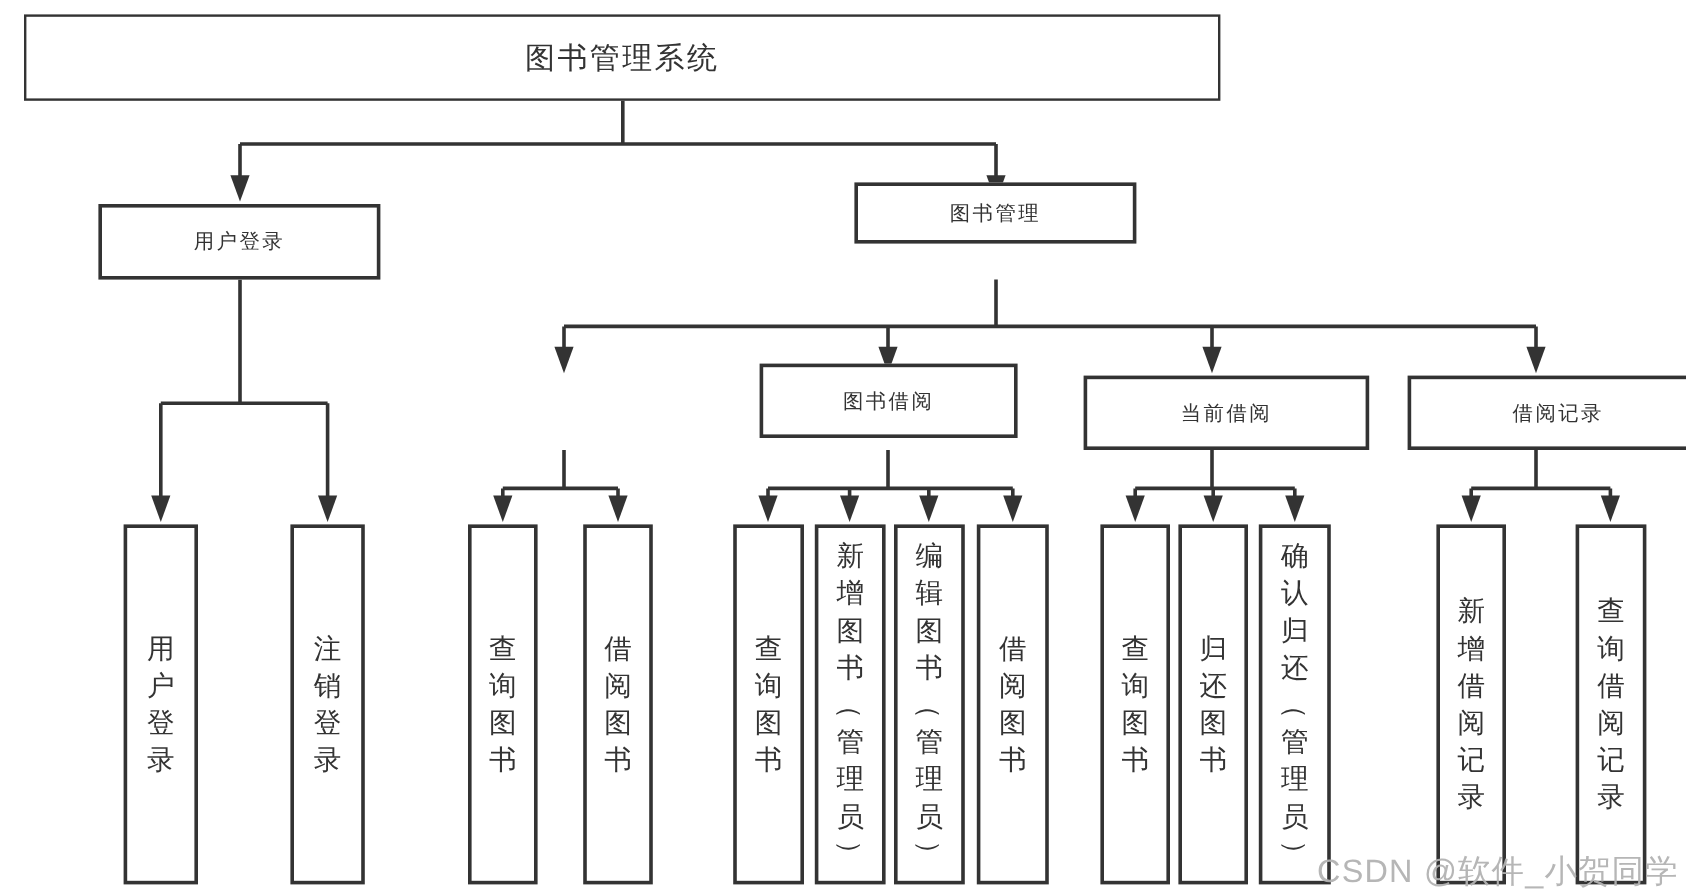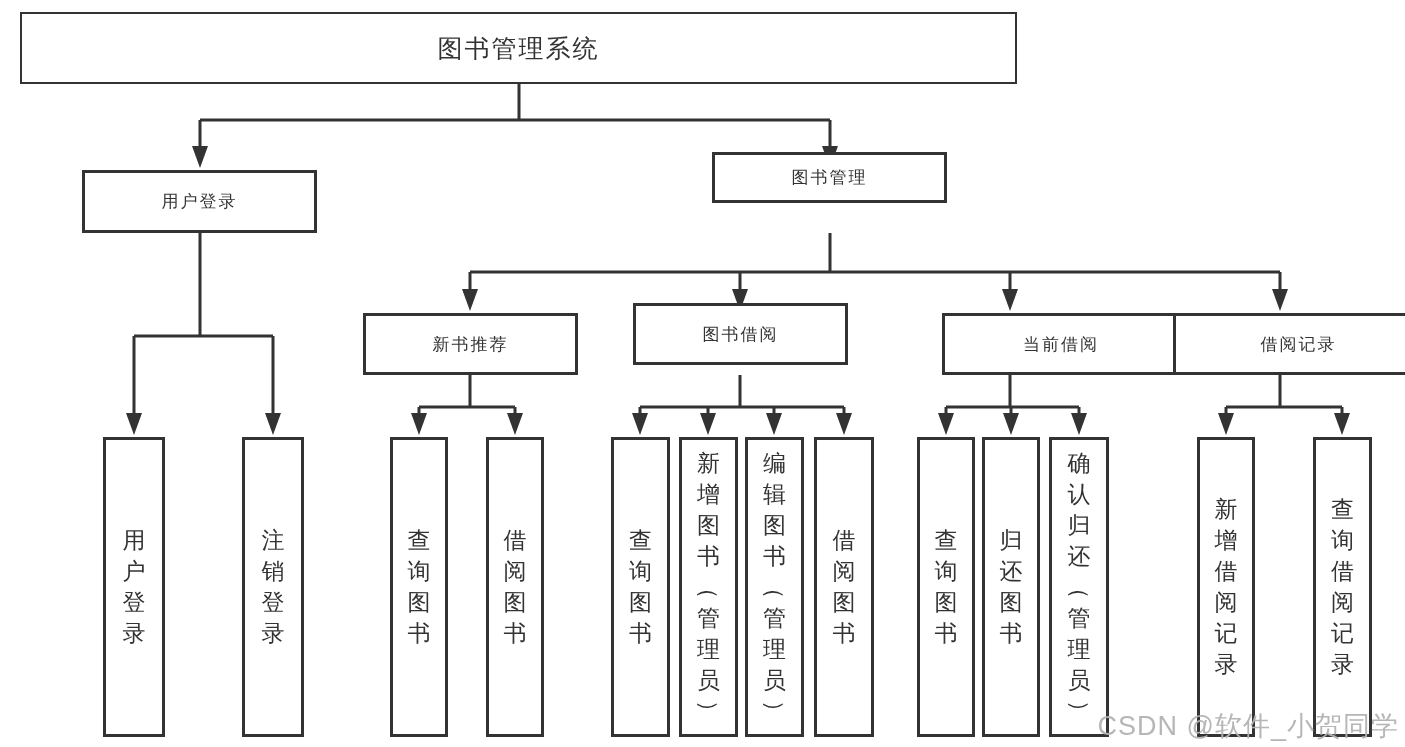--- a/index.html
+++ b/index.html
@@ -111,27 +111,24 @@
     <span class="hlabel">图书管理系统</span>
   </div>
 
   <div class="node" style="left:82px; top:170px; width:235px; height:63px">
     <span class="hlabel">用户登录</span>
   </div>
   <div class="node" style="left:712px; top:152px; width:235px; height:51px">
     <span class="hlabel">图书管理</span>
   </div>
 
-  <div class="node" style="left:363px; top:313px; width:215px; height:62px">
-    <span class="hlabel">新书推荐</span>
-  </div>
   <div class="node" style="left:633px; top:303px; width:215px; height:62px">
     <span class="hlabel">图书借阅</span>
   </div>
-  <div class="node" style="left:942px; top:313px; width:238px; height:62px">
+  <div class="node" style="left:903px; top:313px; width:238px; height:62px">
     <span class="hlabel">当前借阅</span>
   </div>
   <div class="node" style="left:1173px; top:313px; width:251px; height:62px">
     <span class="hlabel">借阅记录</span>
   </div>
 
   <div class="node" style="left:103px; top:437px; width:62px; height:300px">
     <span class="vlabel">
         <span class="vchar">用</span>
         <span class="vchar">户</span>

